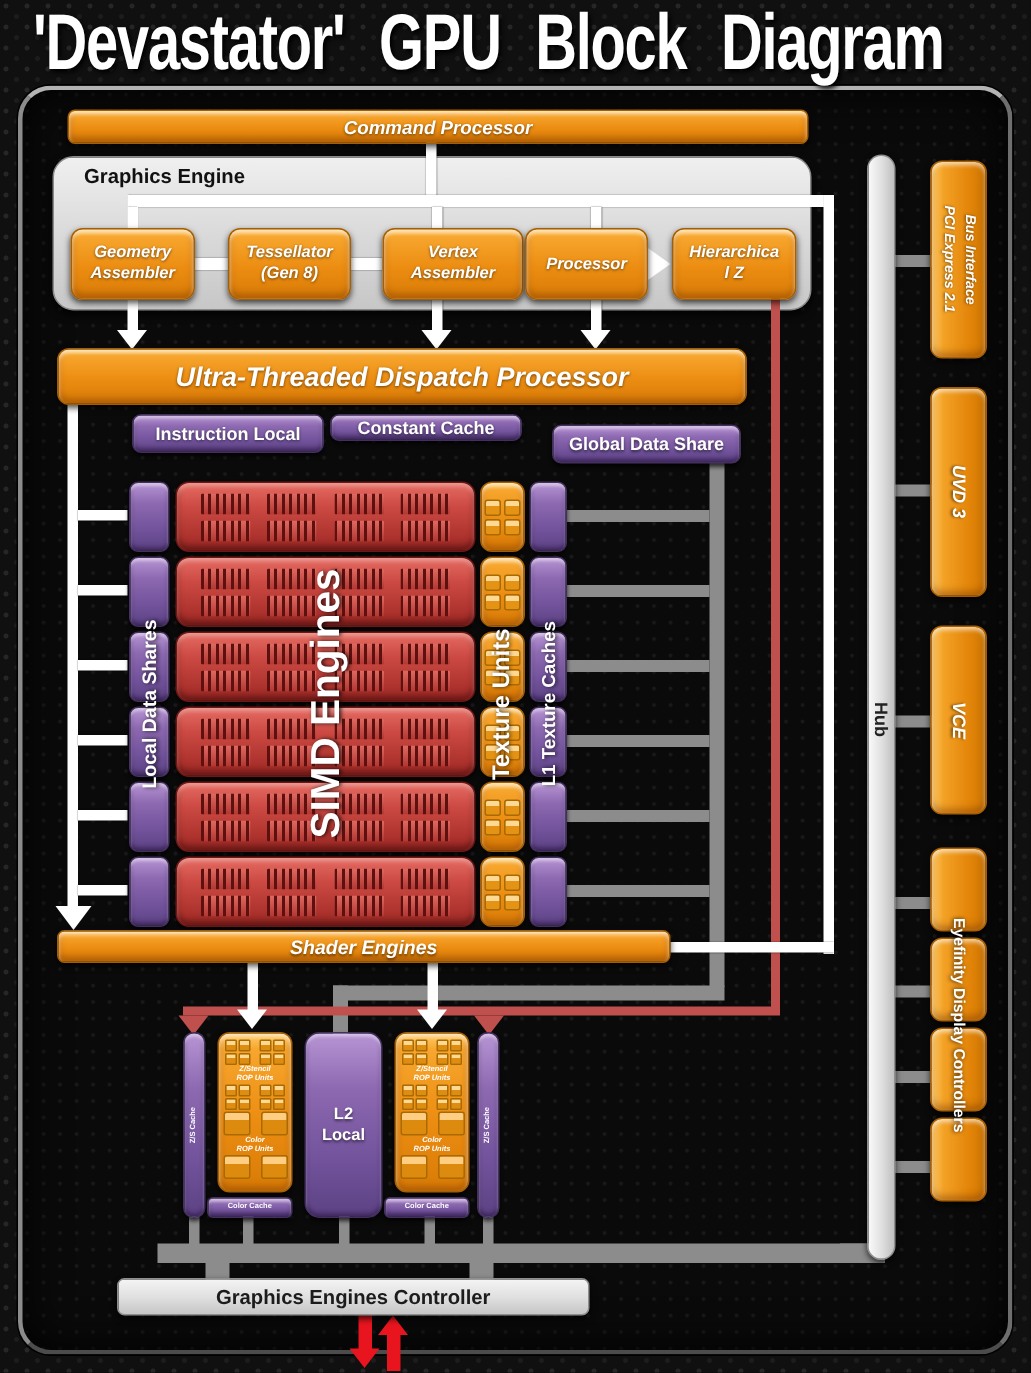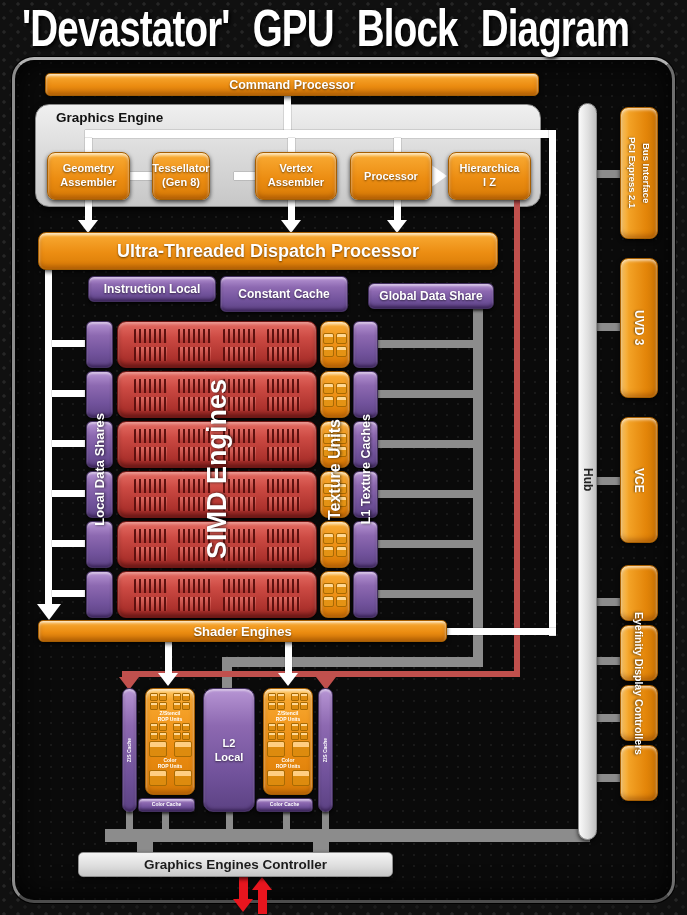--- a/index.html
+++ b/index.html
@@ -24,20 +24,21 @@
   }
   
   .orange{
     background:linear-gradient(180deg,#ffcb69 0%,#f7a62e 10%,#ec8d12 55%,#d87b06 100%);
     border:1px solid #a55e02;border-radius:8px;
     box-shadow:inset 0 2px 3px rgba(255,255,255,.65),inset 0 -3px 5px rgba(110,45,0,.4),0 2px 4px rgba(0,0,0,.7);
     color:#fff;font-weight:bold;text-align:center;
     text-shadow:0 1px 2px rgba(0,0,0,.55);
     display:flex;align-items:center;justify-content:center;white-space:pre-line;
     z-index:4;
+    font-style:italic;
   }
   .orange.vert{background:linear-gradient(90deg,#ffcb69 0%,#f3a226 22%,#e38509 70%,#cc7503 100%);}
   .purple{
     background:linear-gradient(180deg,#b795d4 0%,#8d69b1 30%,#71529b 70%,#5c4283 100%);
     border:1px solid #43305f;border-radius:6px;
     box-shadow:inset 0 2px 2px rgba(255,255,255,.45),inset 0 -2px 3px rgba(30,10,50,.5),0 2px 3px rgba(0,0,0,.7);
     color:#fff;font-weight:bold;text-align:center;
     text-shadow:0 1px 2px rgba(0,0,0,.55);
     display:flex;align-items:center;justify-content:center;white-space:pre-line;
     z-index:4;
@@ -117,42 +118,42 @@
 <div class="abs wline" style="left:284px;top:95px;width:7px;height:40px;"></div>
 
 <div class="abs wline" style="left:85px;top:130px;width:471px;height:8px;"></div>
 <div class="abs wline" style="left:549px;top:130px;width:7px;height:506px;"></div>
 <div class="abs wline" style="left:85px;top:138px;width:7px;height:15px;"></div>
 <div class="abs wline" style="left:288px;top:138px;width:7px;height:15px;"></div>
 <div class="abs wline" style="left:394px;top:138px;width:7px;height:15px;"></div>
 
 <div class="abs orange" style="left:47px;top:152px;width:83px;height:48px;font-size:11px;line-height:1.25;">Geometry
 Assembler</div>
-<div class="abs orange" style="left:152px;top:152px;width:58px;height:48px;font-size:11px;line-height:1.25;">Tessellator
+<div class="abs orange" style="left:152px;top:152px;width:82px;height:48px;font-size:11px;line-height:1.25;">Tessellator
 (Gen 8)</div>
-<div class="abs orange" style="left:255px;top:152px;width:82px;height:48px;font-size:11px;line-height:1.25;">Vertex
+<div class="abs orange" style="left:255px;top:152px;width:94px;height:48px;font-size:11px;line-height:1.25;">Vertex
 Assembler</div>
 <div class="abs orange" style="left:350px;top:152px;width:82px;height:48px;font-size:11px;">Processor</div>
 <div class="abs orange" style="left:448px;top:152px;width:83px;height:48px;font-size:11px;line-height:1.25;">Hierarchica
 l Z</div>
 <div class="abs wline" style="left:130px;top:172px;width:22px;height:8px;"></div>
 <div class="abs wline" style="left:234px;top:172px;width:21px;height:8px;"></div>
 <div class="abs arr-right" style="left:430px;top:164px;"></div>
 
 <div class="abs wline" style="left:85px;top:200px;width:7px;height:21px;"></div>
 <div class="abs arr-down" style="left:78px;top:220px;"></div>
 <div class="abs wline" style="left:288px;top:200px;width:7px;height:21px;"></div>
 <div class="abs arr-down" style="left:281px;top:220px;"></div>
 <div class="abs wline" style="left:394px;top:200px;width:7px;height:21px;"></div>
 <div class="abs arr-down" style="left:387px;top:220px;"></div>
 
 <div class="abs orange" style="left:38px;top:232px;width:460px;height:38px;font-size:18px;border-radius:8px;">Ultra-Threaded Dispatch Processor</div>
 
 <div class="abs purple" style="left:88px;top:276px;width:128px;height:26px;font-size:12px;">Instruction Local</div>
-<div class="abs purple" style="left:220px;top:276px;width:128px;height:36px;font-size:12px;">Constant Cache</div>
+<div class="abs purple" style="left:220px;top:276px;width:128px;height:18px;font-size:12px;">Constant Cache</div>
 <div class="abs purple" style="left:368px;top:283px;width:126px;height:26px;font-size:12px;">Global Data Share</div>
 
 <div class="abs wline" style="left:45px;top:270px;width:7px;height:336px;"></div>
 <div class="abs wline" style="left:52px;top:340px;width:33px;height:7px;"></div>
 <div class="abs wline" style="left:52px;top:390px;width:33px;height:7px;"></div>
 <div class="abs wline" style="left:52px;top:440px;width:33px;height:7px;"></div>
 <div class="abs wline" style="left:52px;top:490px;width:33px;height:7px;"></div>
 <div class="abs wline" style="left:52px;top:540px;width:33px;height:7px;"></div>
 <div class="abs wline" style="left:52px;top:590px;width:33px;height:7px;"></div>
 <div class="abs arr-down-big" style="left:37px;top:604px;"></div>

